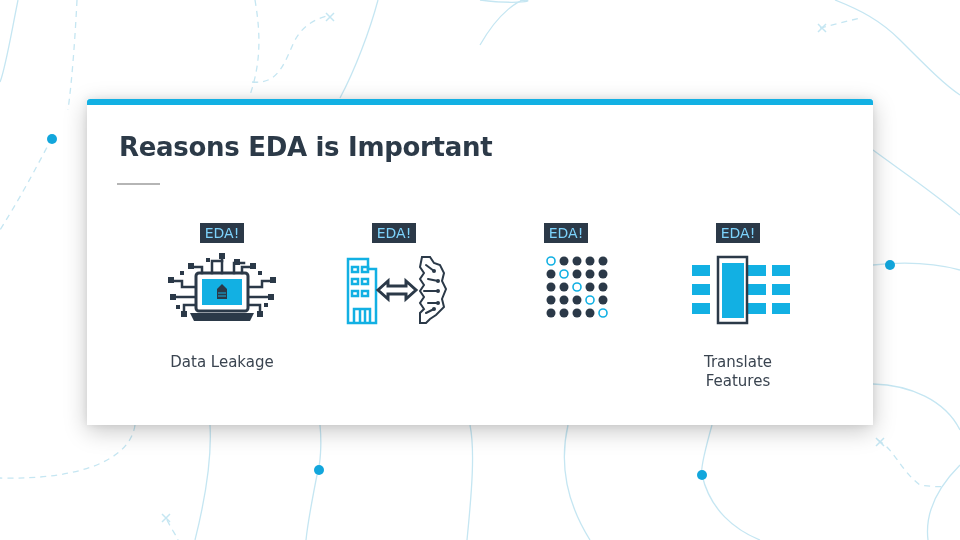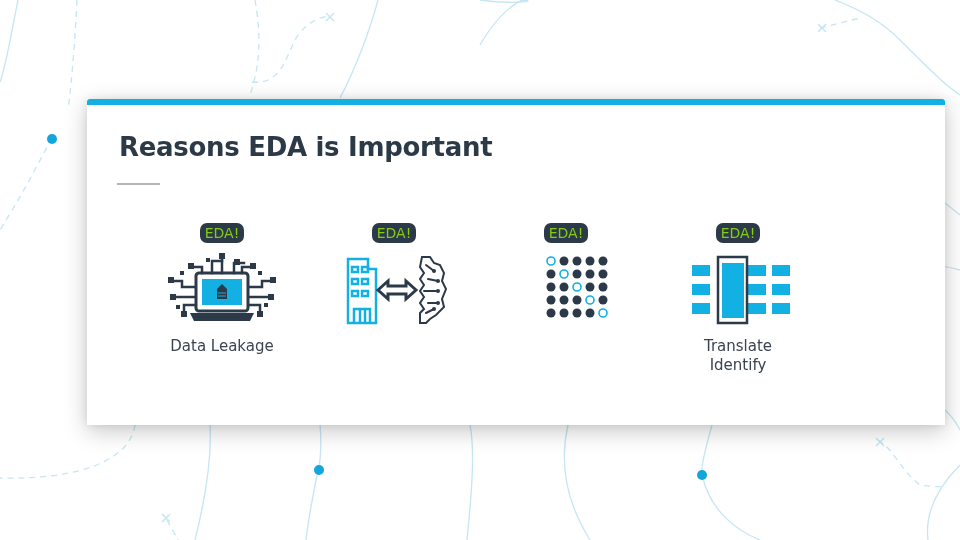--- a/index.html
+++ b/index.html
@@ -3,48 +3,48 @@
   <meta charset="utf-8">
   <style>
     html, body { margin:0; padding:0; }
     body {
       width:960px; height:540px; position:relative; overflow:hidden;
       background:#ffffff;
       font-family: "Liberation Sans", "DejaVu Sans", sans-serif;
     }
     .bg-svg { position:absolute; left:0; top:0; width:960px; height:540px; }
     .card {
-      position:absolute; left:87px; top:99px; width:858px; height:326px;
+      position:absolute; left:87px; top:99px; width:786px; height:326px;
       background:#ffffff;
       box-shadow: 0 6px 22px rgba(0,0,0,0.22), 0 0 8px rgba(0,0,0,0.08);
     }
     .card-topbar {
       position:absolute; left:0; top:0; width:100%; height:6px;
       background:#12b0e3; border-radius:3px 3px 0 0;
     }
     .title {
       position:absolute; left:32px; top:33px; margin:0;
       font-size:26px; font-weight:bold; color:#2c3a48;
       font-family: "DejaVu Sans", sans-serif; letter-spacing:-0.3px;
     }
     .title-rule {
       position:absolute; left:30px; top:84px; width:43px; height:1.5px; background:#b5b5b5;
     }
     .item {
       position:absolute; top:124px; width:170px;
       display:flex; flex-direction:column; align-items:center;
     }
     .badge {
-      background:#2b3948; color:#84cc16;
+      background:#2b3948; color:#7dd3fc;
       font-family:"DejaVu Sans", sans-serif; font-size:14px;
-      padding:2px 5px 2px 5px; line-height:16px;border-radius:7px;
+      padding:2px 5px 2px 5px; line-height:16px;
     }
     .icon { margin-top:10px; width:120px; height:72px; }
     .label {
-      margin-top:12px; text-align:center;
+      margin-top:28px; text-align:center;
       font-family:"DejaVu Sans", sans-serif; font-size:15px;
       line-height:19px; color:#3a4450;
     }
   </style>
 </head>
 <body>
 
 <svg class="bg-svg" viewBox="0 0 960 540">
   <g fill="none" stroke="#c5e6f2" stroke-width="1.3">
     <path d="M18 0 C 10 40, 5 70, 0 82"></path>
@@ -212,16 +212,16 @@
           <rect x="70" y="31" width="18" height="11"></rect>
           <rect x="70" y="50" width="18" height="11"></rect>
         <rect x="94" y="12" width="18" height="11"></rect>
           <rect x="94" y="31" width="18" height="11"></rect>
           <rect x="94" y="50" width="18" height="11"></rect>
       </g>
       <rect x="40" y="4" width="29" height="66" fill="none" stroke="#2b3948" stroke-width="2.5"></rect>
     </svg>
     <div class="label">
       <div>Translate</div>
-      <div>Identify</div>
+      <div>Features</div>
     </div>
   </div>
 </div>
 
 </body></html>

